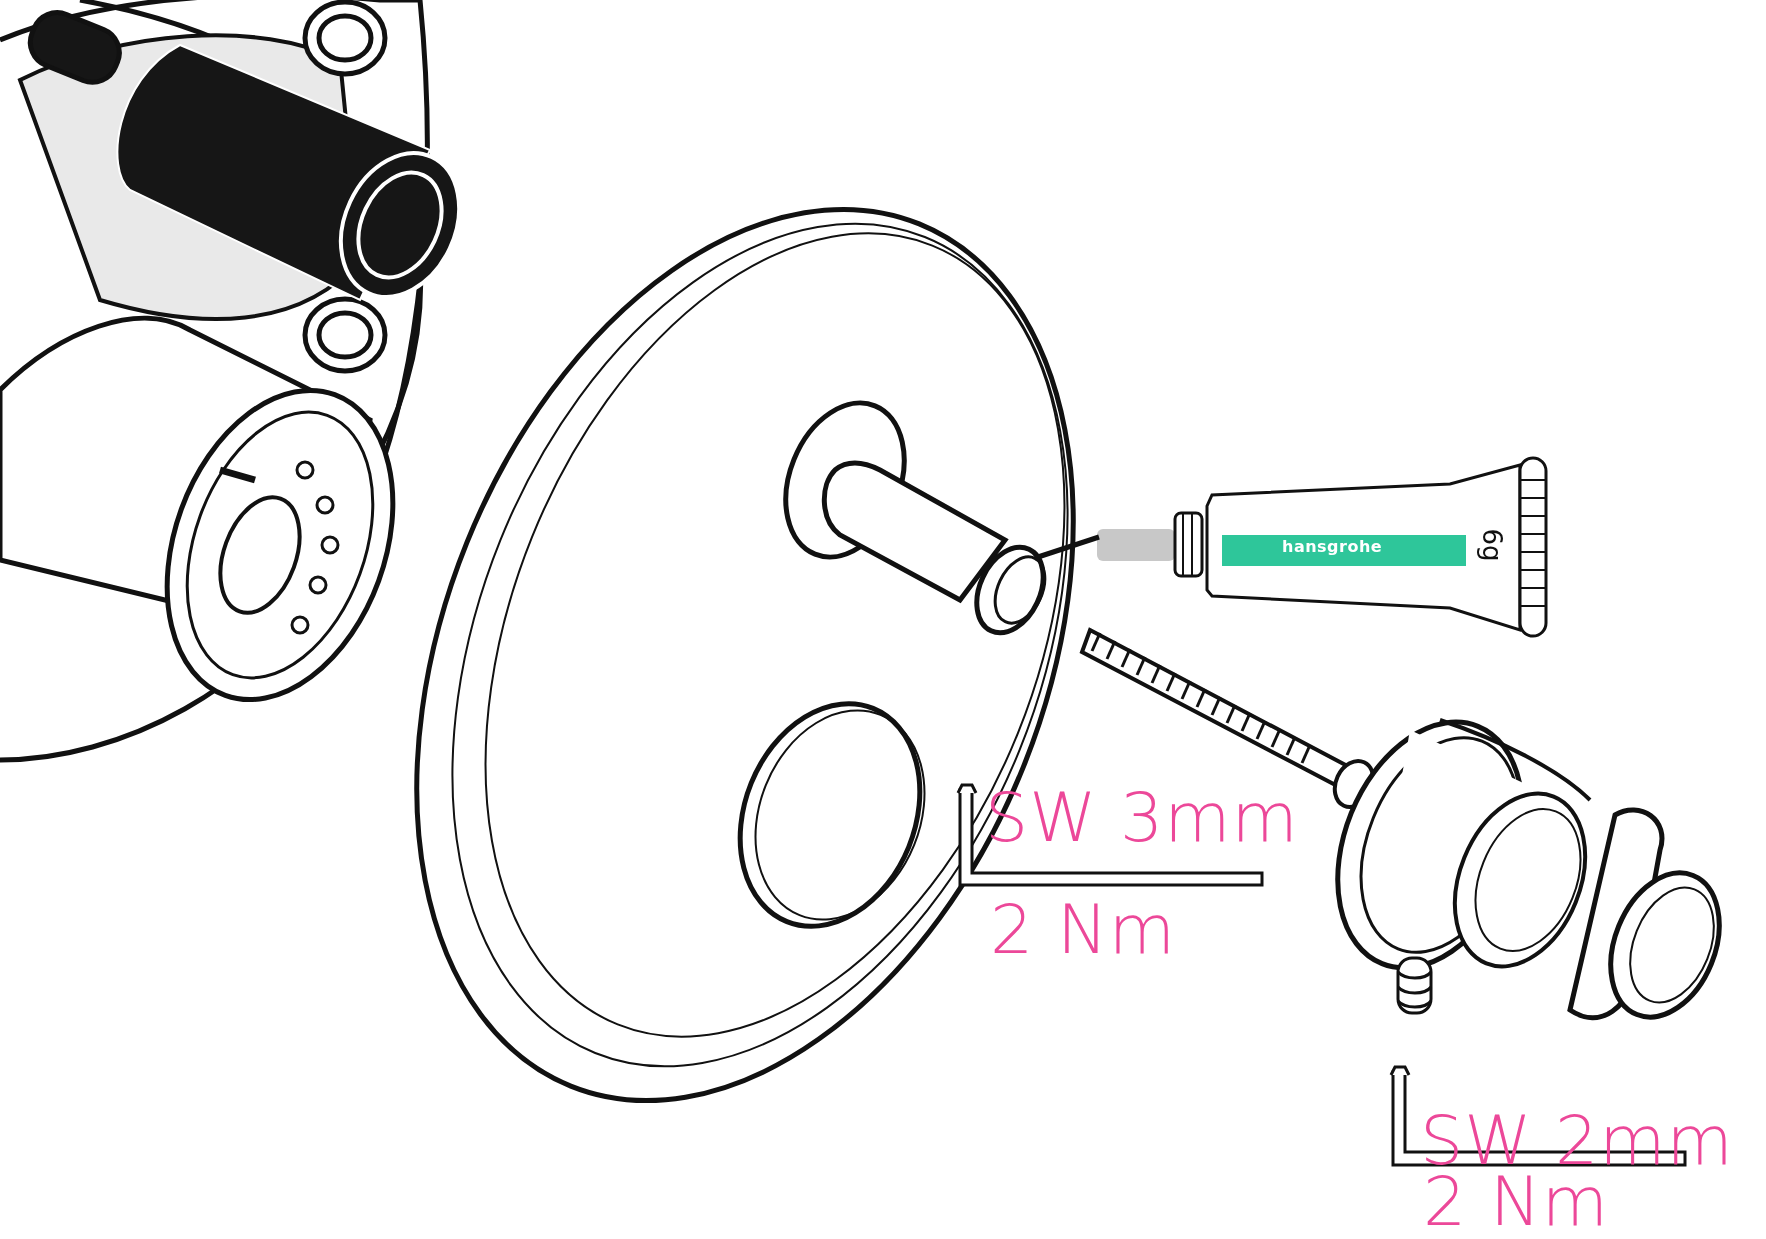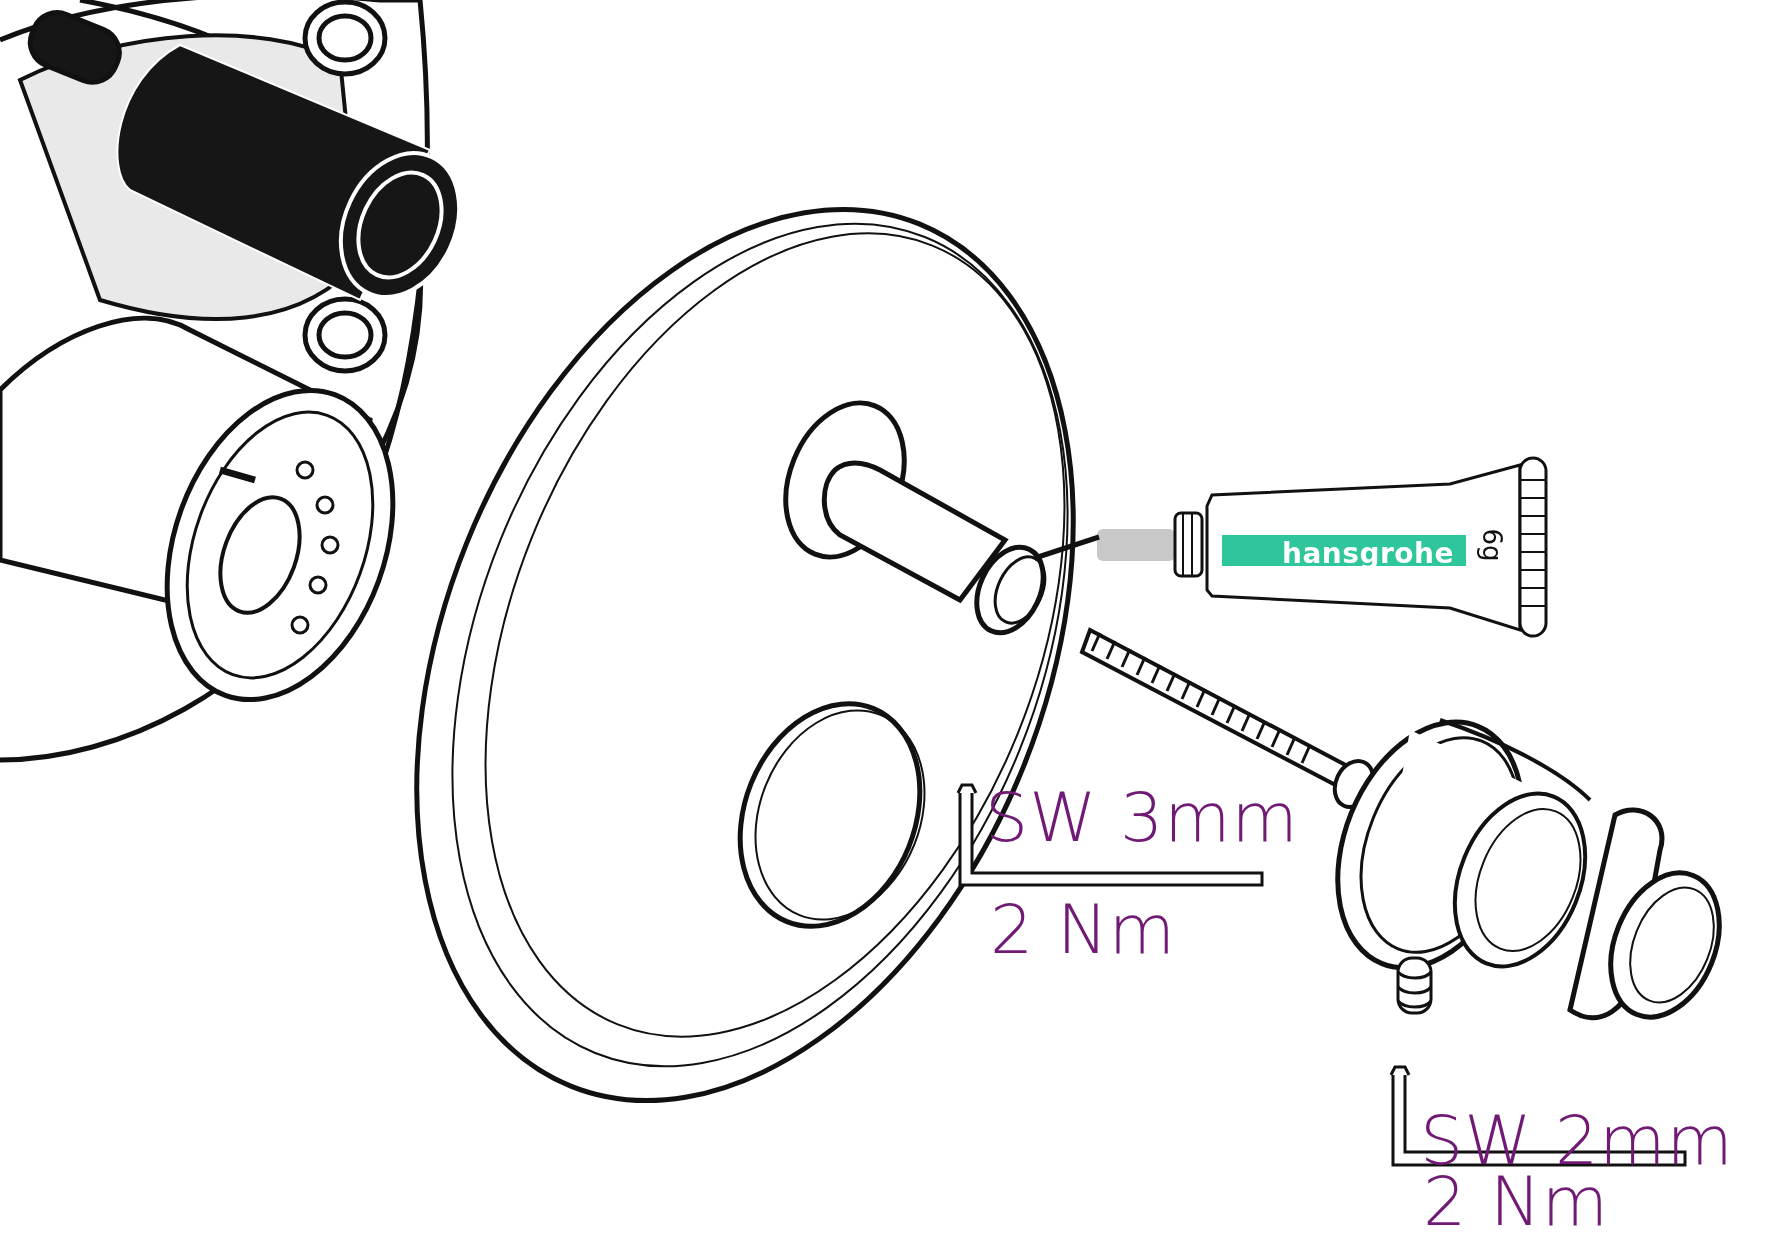--- a/index.html
+++ b/index.html
@@ -1,21 +1,21 @@
 <!DOCTYPE html>
 <html><head>
 <meta charset="utf-8">
 <style>
   html,body{margin:0;padding:0;background:#fff;}
   body{width:1766px;height:1239px;position:relative;overflow:hidden;font-family:"DejaVu Sans",sans-serif;}
   svg{position:absolute;left:0;top:0;}
-  .lbl{position:absolute;font-family:"DejaVu Sans",sans-serif;color:#701a75;font-weight:300;letter-spacing:1px;white-space:nowrap;}
+  .lbl{position:absolute;font-family:"DejaVu Sans",sans-serif;color:#ec4899;font-weight:300;letter-spacing:1px;white-space:nowrap;}
   .sw{font-size:68px;}
   .nm{font-size:68px;}
-  .brand{position:absolute;color:#fff;font-family:"DejaVu Sans",sans-serif;font-weight:bold;font-size:28px;letter-spacing:0.5px;}
+  .brand{position:absolute;color:#fff;font-family:"DejaVu Sans",sans-serif;font-weight:bold;font-size:16px;letter-spacing:0.5px;}
   .mass{position:absolute;font-family:"DejaVu Sans",sans-serif;font-size:26px;color:#111;transform:rotate(90deg);transform-origin:center;}
 </style>
 </head>
 <body>
 
 <svg width="1766" height="1239" viewBox="0 0 1766 1239">
 
   <g stroke="#111" stroke-width="5" fill="none">
     <path d="M0,40 C120,-10 280,-10 380,0 L420,0 C440,200 420,420 340,560 C260,690 120,760 0,760" fill="#fff"></path>
     <path d="M80,0 C300,40 400,150 420,260 C430,420 330,560 200,650" fill="none"></path>

